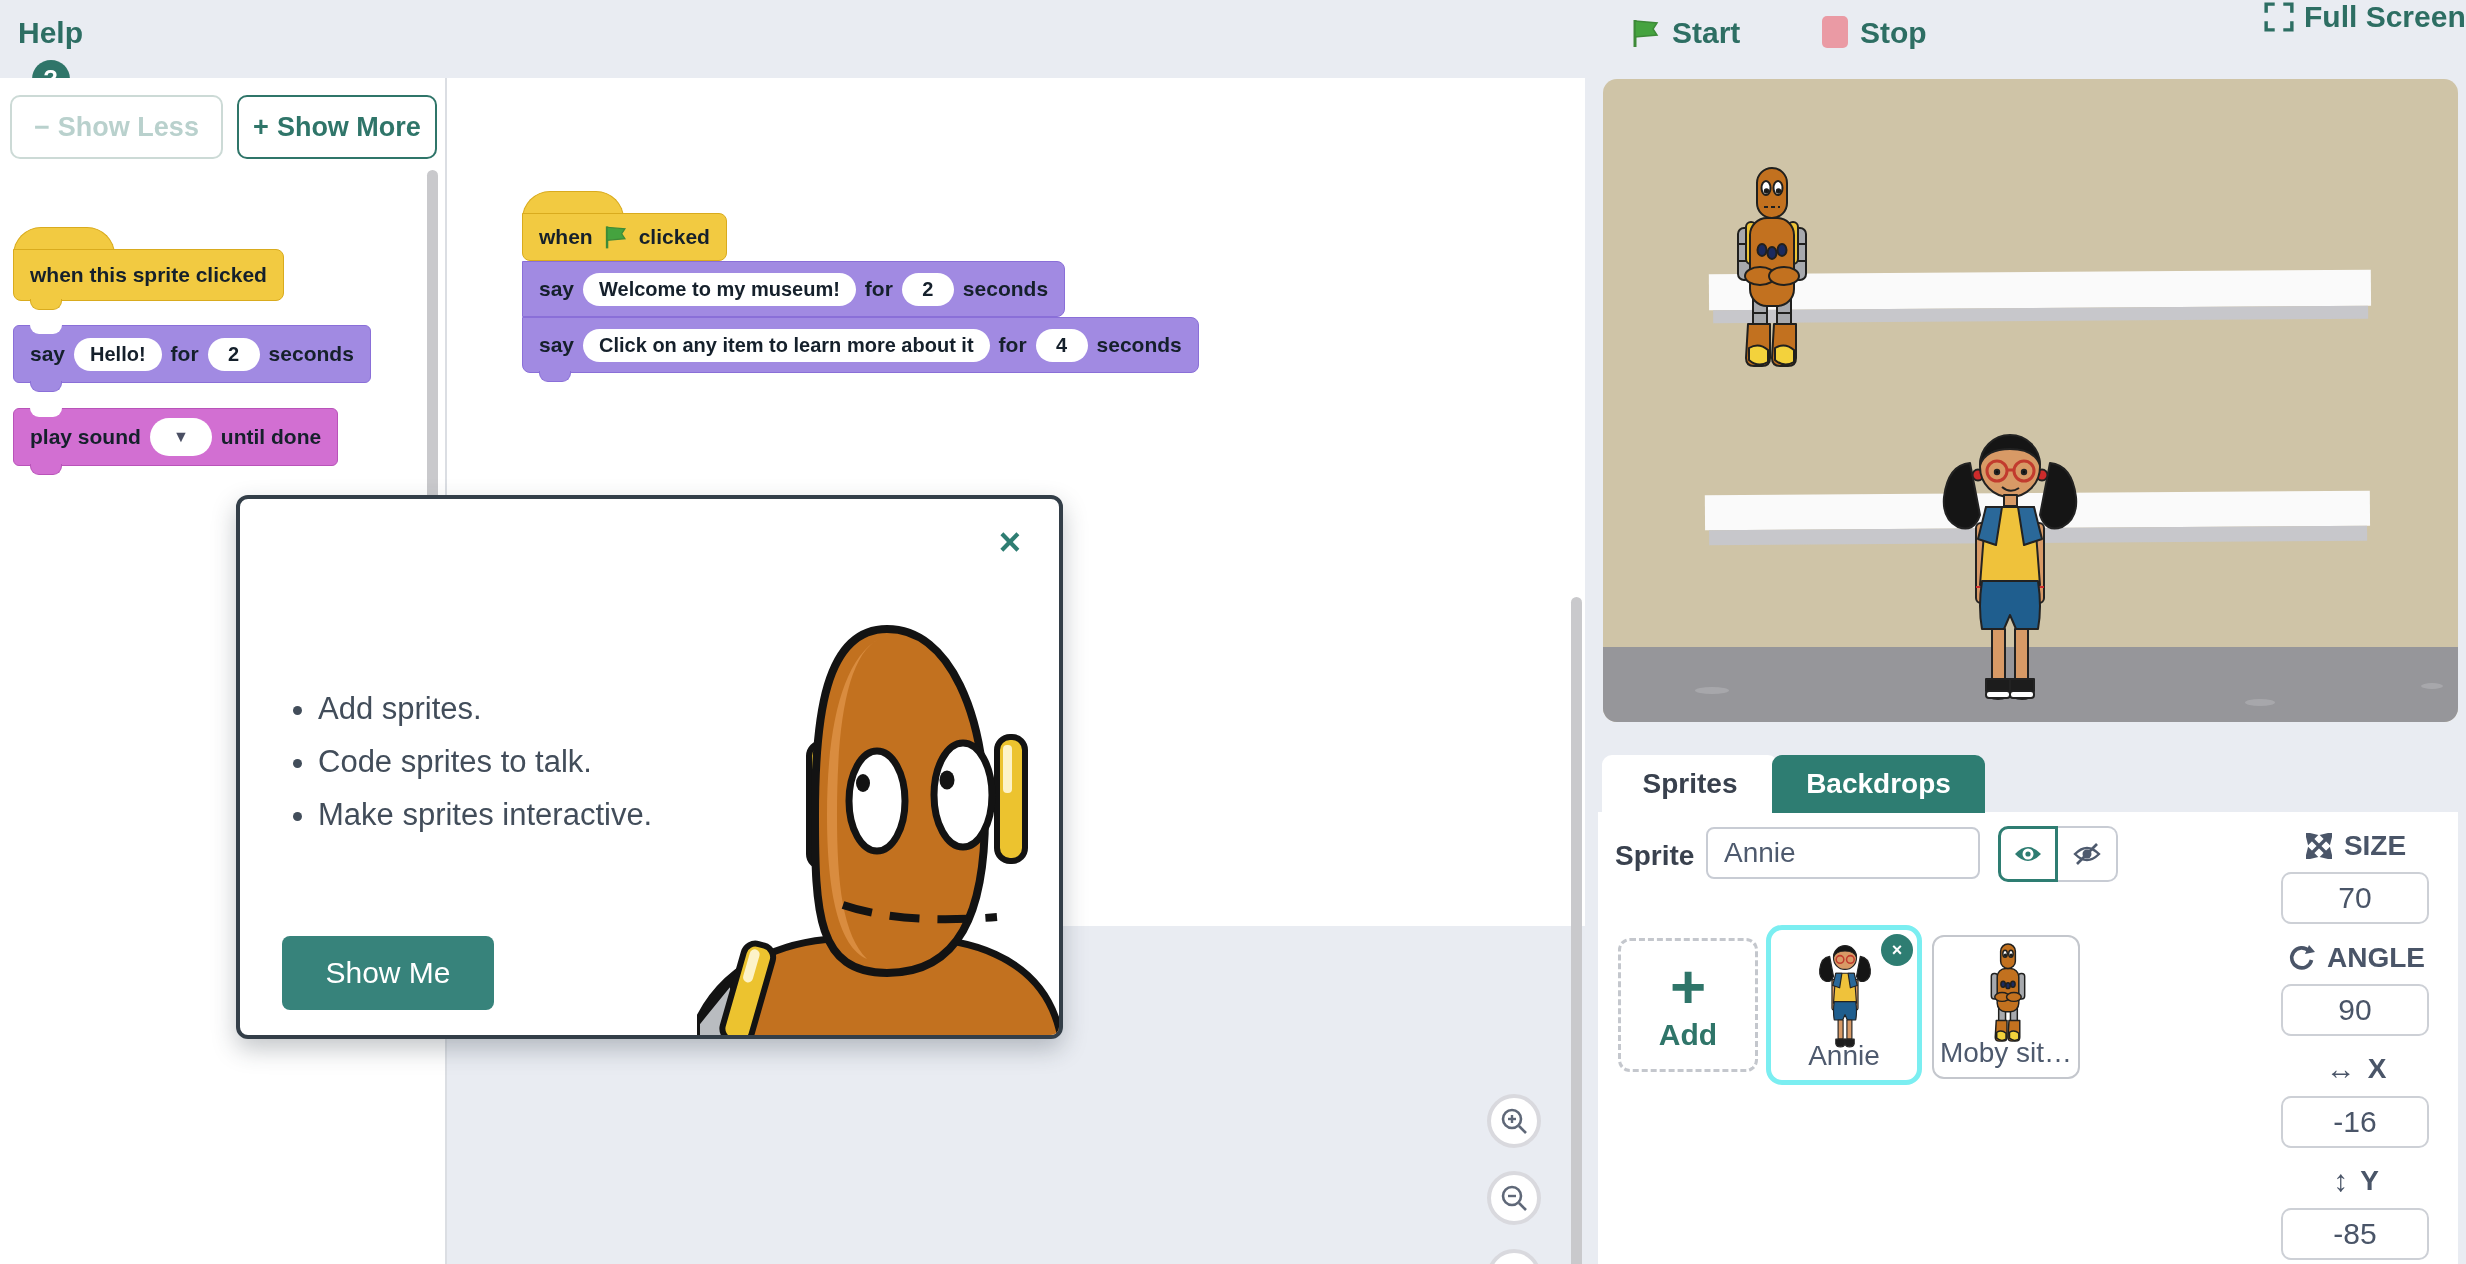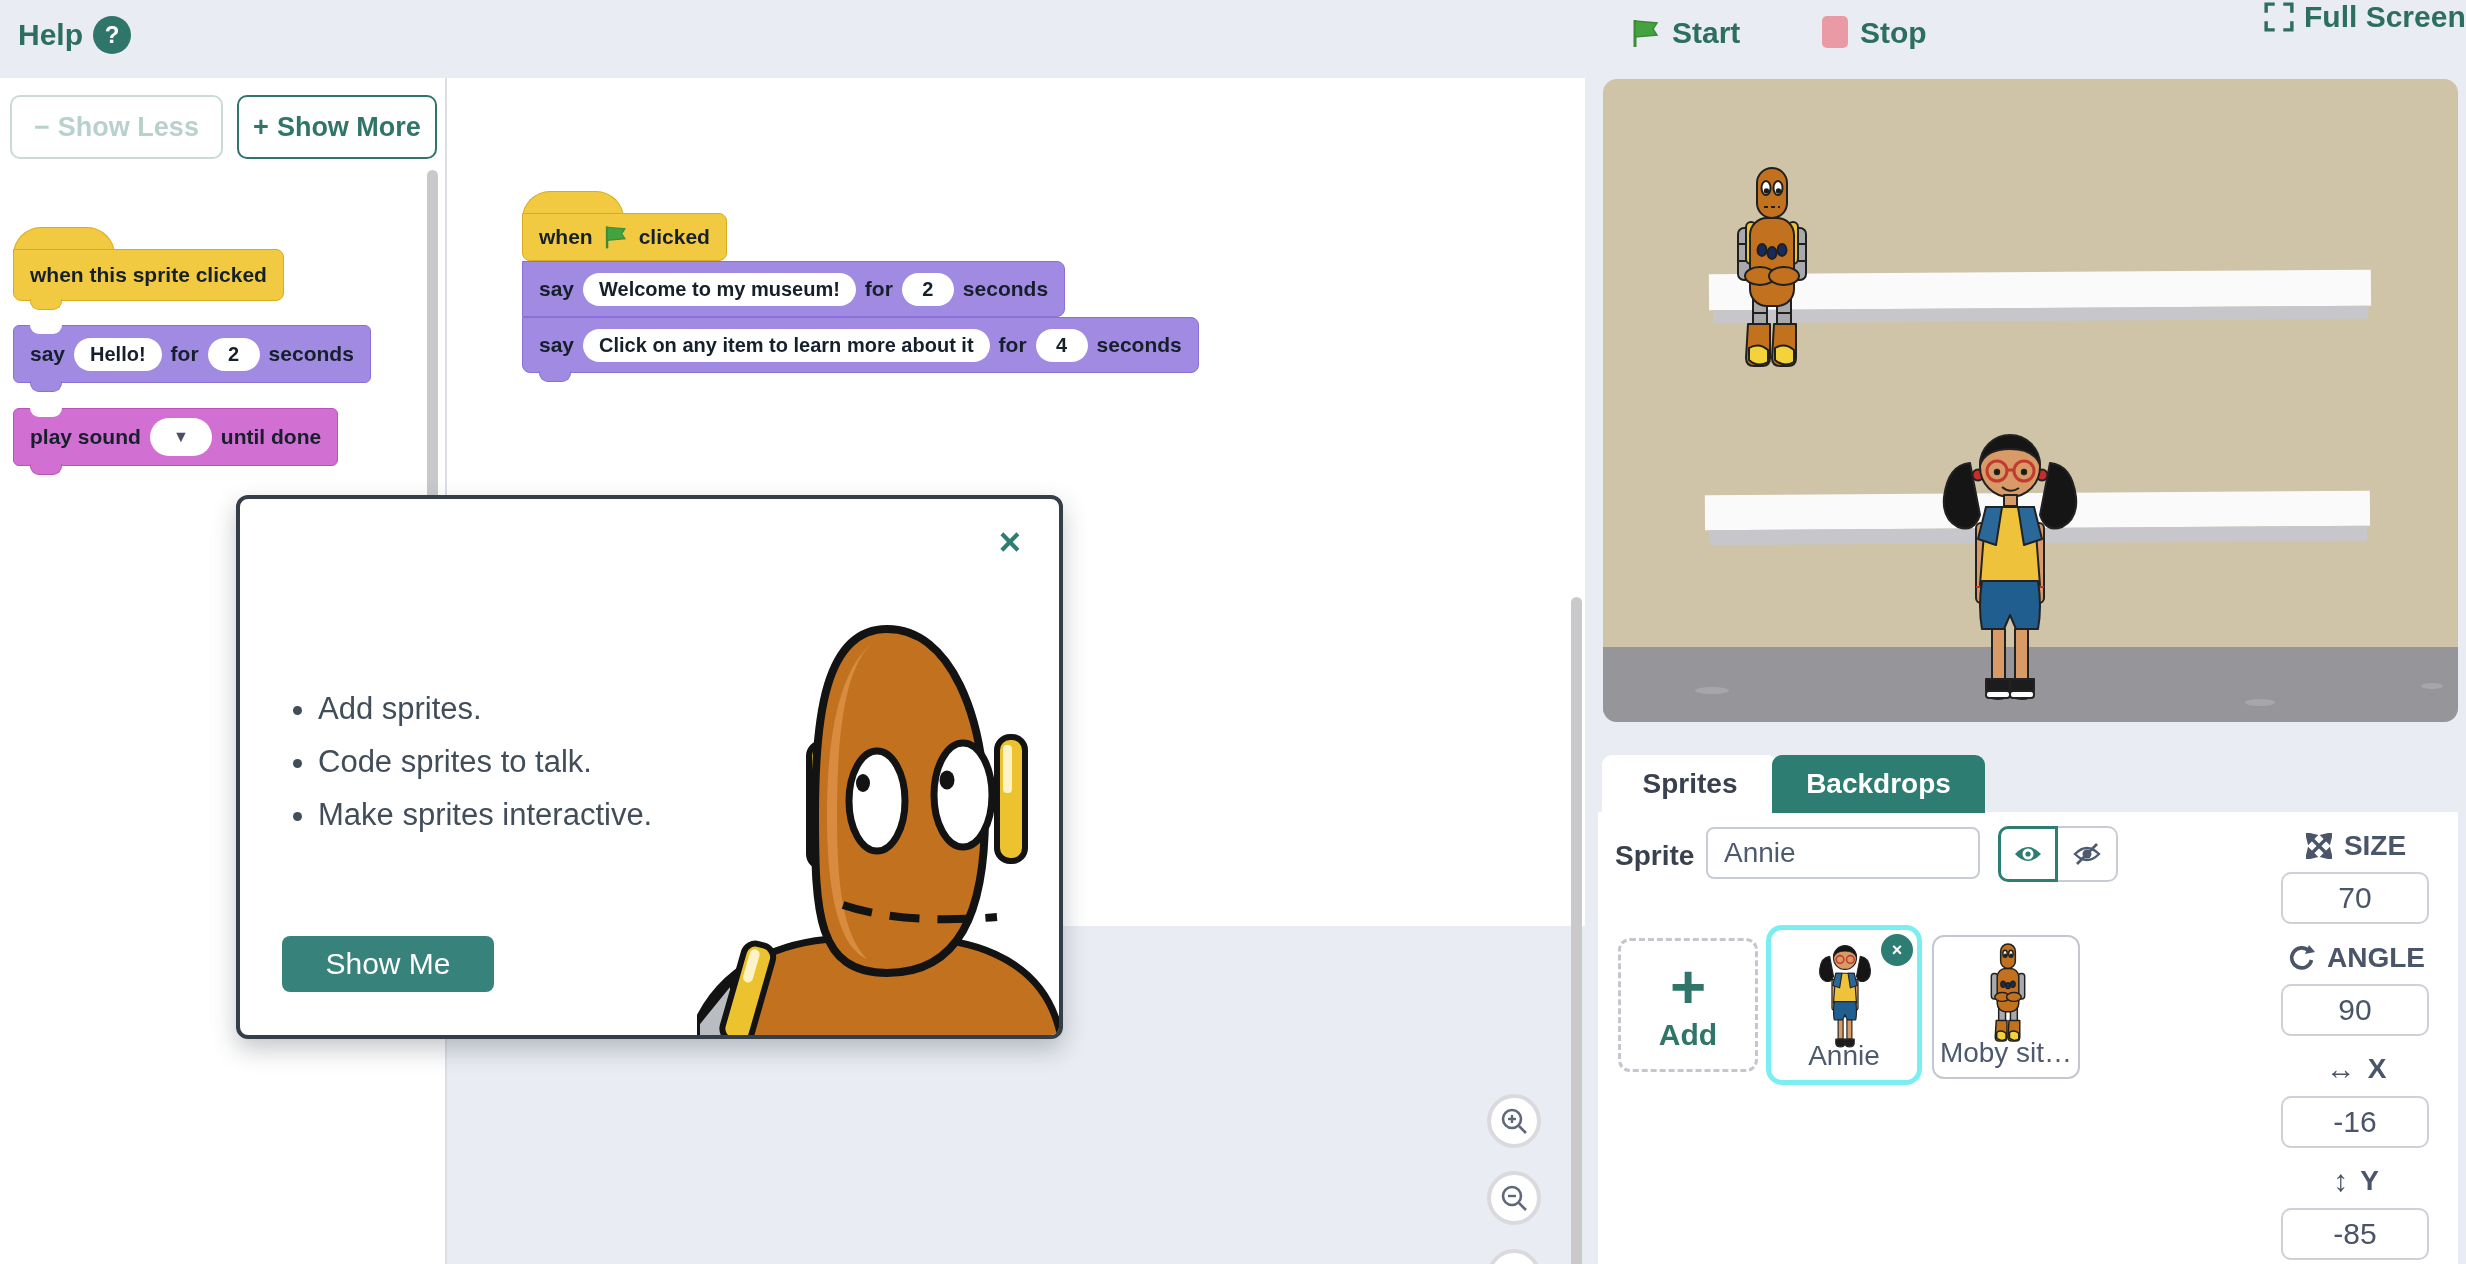--- a/index.html
+++ b/index.html
@@ -2,21 +2,21 @@
 <html><head>
 <meta charset="utf-8">
 <style>
   * { margin:0; padding:0; box-sizing:border-box; }
   html,body { width:2466px; height:1264px; }
   body { font-family:"Liberation Sans","DejaVu Sans",sans-serif; background:#e9ecf2; position:relative; overflow:hidden; }
   #app { position:absolute; inset:0; width:2466px; height:1264px; background:#e9ecf2; }
 
   
   .topbar { position:absolute; left:0; top:0; width:2466px; height:78px; background:#e9ecf2; }
-  .help-wrap { position:absolute; left:18px; top:16px; display:flex; align-items:center; gap:10px; cursor:pointer; }
+  .help-wrap { position:absolute; left:18px; top:16px; display:flex; align-items:center; gap:10px; cursor:pointer;flex-direction:column; }
   .tb-label { font-size:30px; font-weight:bold; color:#2d6e63; }
   .help-q { width:38px; height:38px; border-radius:50%; background:#2f7569; color:#fff; font-size:24px; font-weight:bold; display:flex; align-items:center; justify-content:center; }
   .start-wrap { position:absolute; left:1630px; top:16px; display:flex; align-items:center; gap:10px; cursor:pointer; }
   .stop-wrap { position:absolute; left:1822px; top:16px; display:flex; gap:12px; cursor:pointer; }
   .stop-square { width:26px; height:32px; background:#ea9aa4; border-radius:5px; }
   .fs-wrap { position:absolute; left:2264px; top:0; display:flex; align-items:center; gap:10px; cursor:pointer; }
 
   
   .dotgrid { background-image:radial-gradient(circle,#dfe2e8 2.2px,transparent 2.8px); background-size:48px 48px; background-position:22px 30px; }
   .palette { position:absolute; left:0; top:78px; width:445px; height:1186px; background:#fff; }
@@ -80,21 +80,21 @@
   .prop-row { position:absolute; left:2281px; width:150px; display:flex; align-items:center; justify-content:center; gap:12px; font-size:28px; font-weight:bold; color:#4a5568; }
   .prop-input { position:absolute; left:2281px; width:148px; height:52px; border:2px solid #cdd0d6; border-radius:10px; font-family:inherit; font-size:30px; color:#4a5568; text-align:center; background:#fff; }
   .uni-icon { font-size:30px; font-weight:bold; color:#4a5568; }
 
   
   .modal { position:absolute; left:236px; top:495px; width:827px; height:544px; background:#fff; border:4px solid #333e48; border-radius:12px; box-shadow:0 10px 24px rgba(40,50,60,.28); overflow:hidden; z-index:40; }
   .modal-title { position:absolute; left:44px; top:26px; width:650px; font-size:40px; line-height:1.32; font-weight:500; color:#424d5a; }
   .modal-close { position:absolute; right:38px; top:24px; font-size:38px; font-weight:bold; color:#2e7d72; cursor:pointer; line-height:1; }
   .modal-bullets { position:absolute; left:78px; top:192px; font-size:31px; color:#424d5a; list-style:disc; }
   .modal-bullets li { margin-bottom:17px; }
-  .showme { position:absolute; left:42px; top:437px; width:212px; height:56px; background:#37837b; border:none; border-radius:8px; color:#fff; font-size:30px; font-family:inherit; cursor:pointer; }
+  .showme { position:absolute; left:42px; top:437px; width:212px; height:74px; background:#37837b; border:none; border-radius:8px; color:#fff; font-size:30px; font-family:inherit; cursor:pointer; }
   .modal-moby { position:absolute; right:-4px; bottom:-4px; }
 </style>
 </head>
 <body>
 
 <div id="app">
 
   <div class="topbar">
     <div class="help-wrap">
       <span class="tb-label">Help</span>

